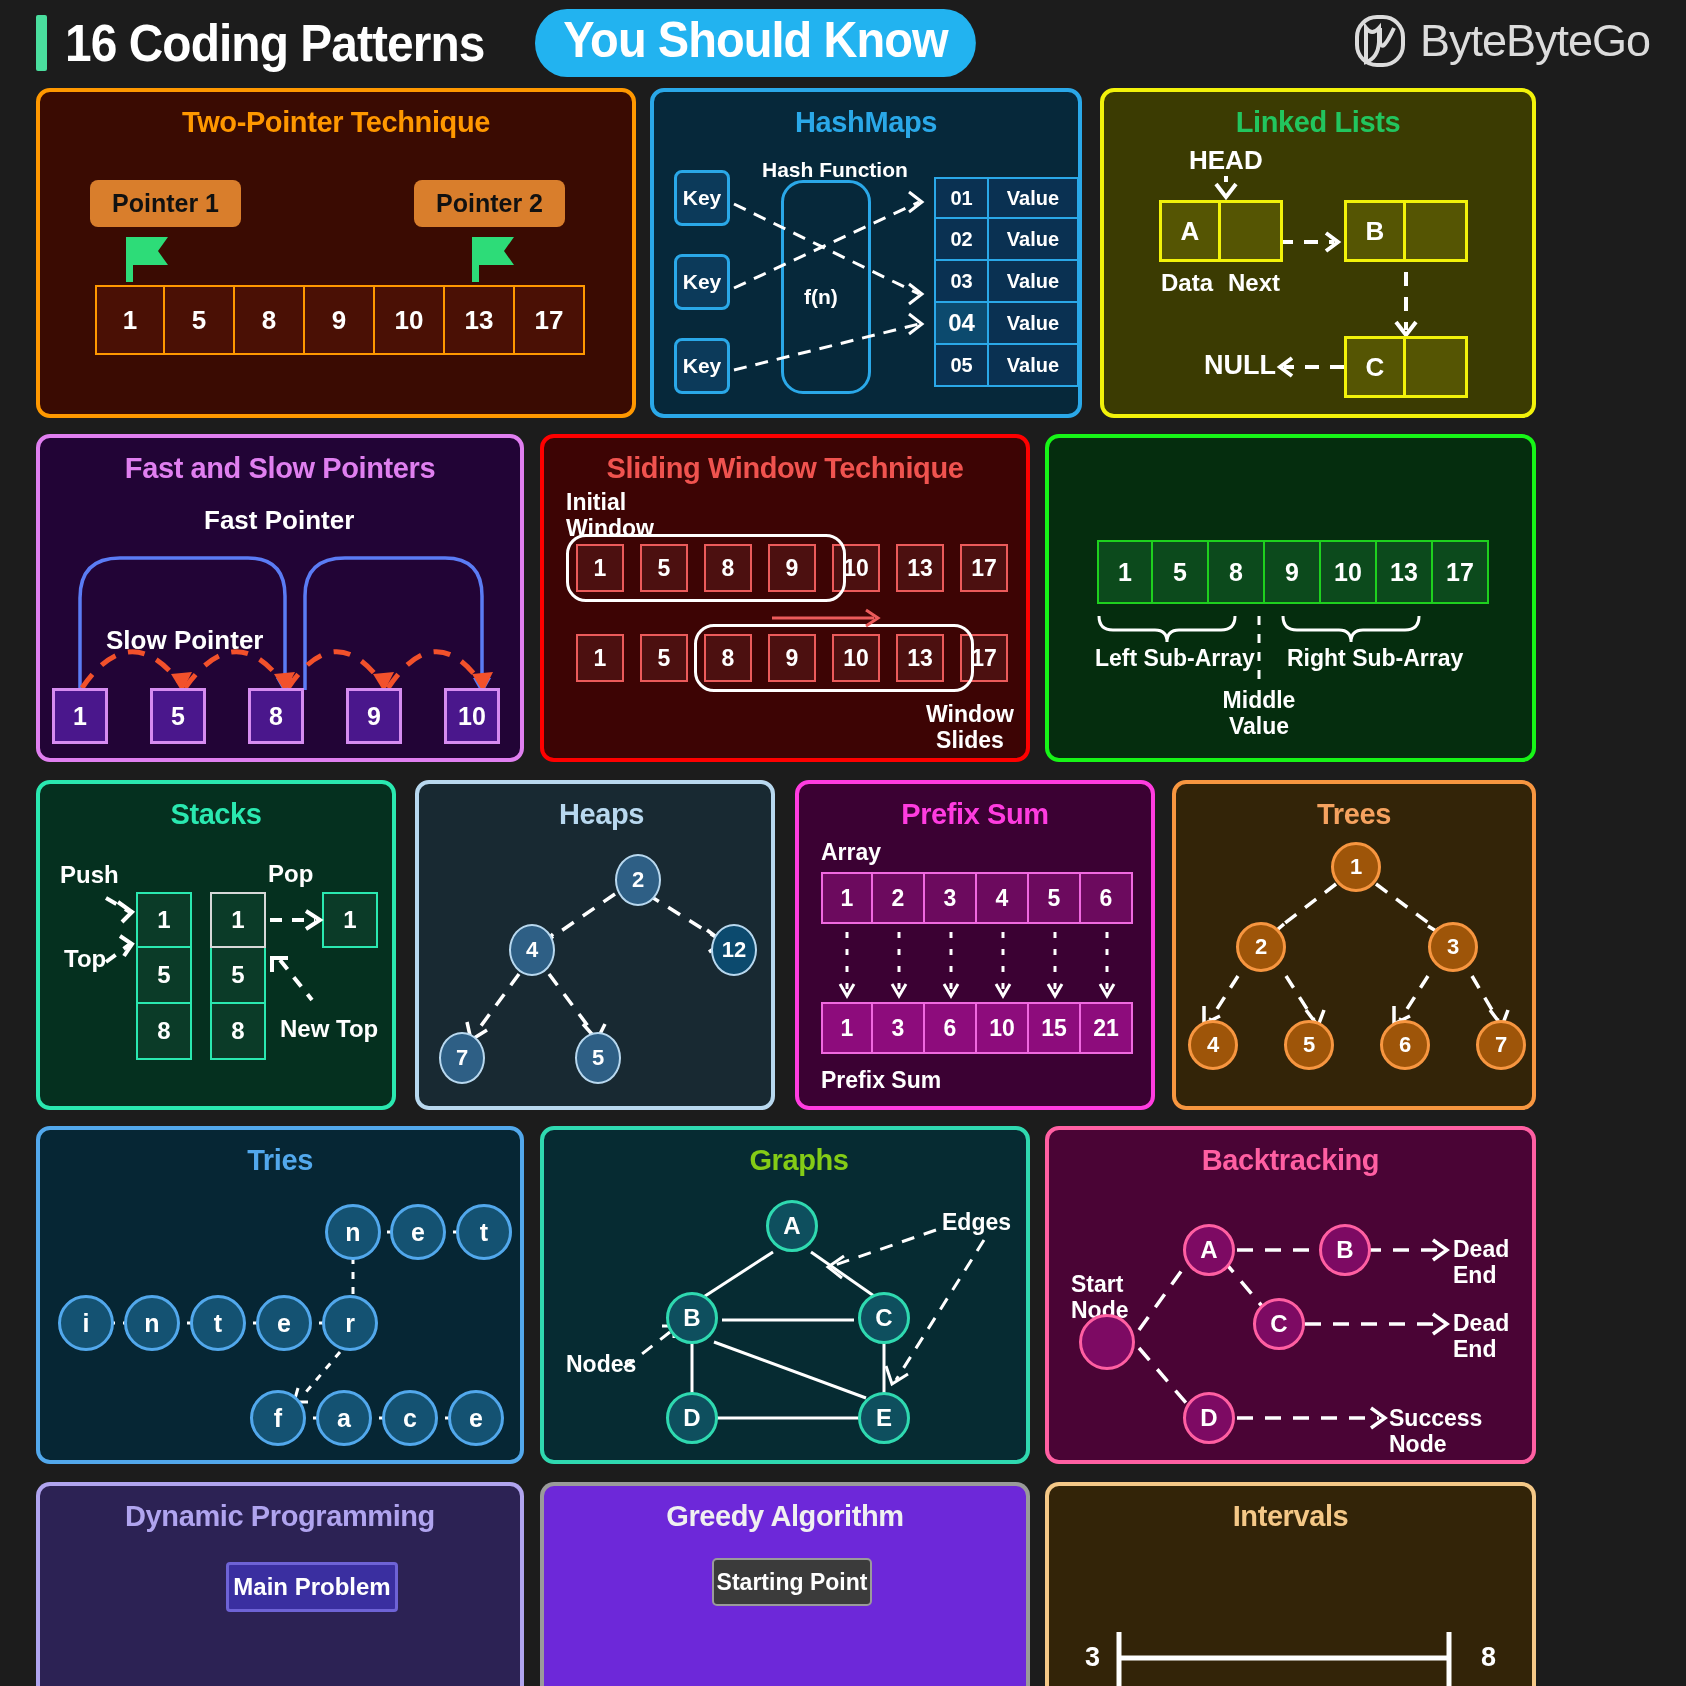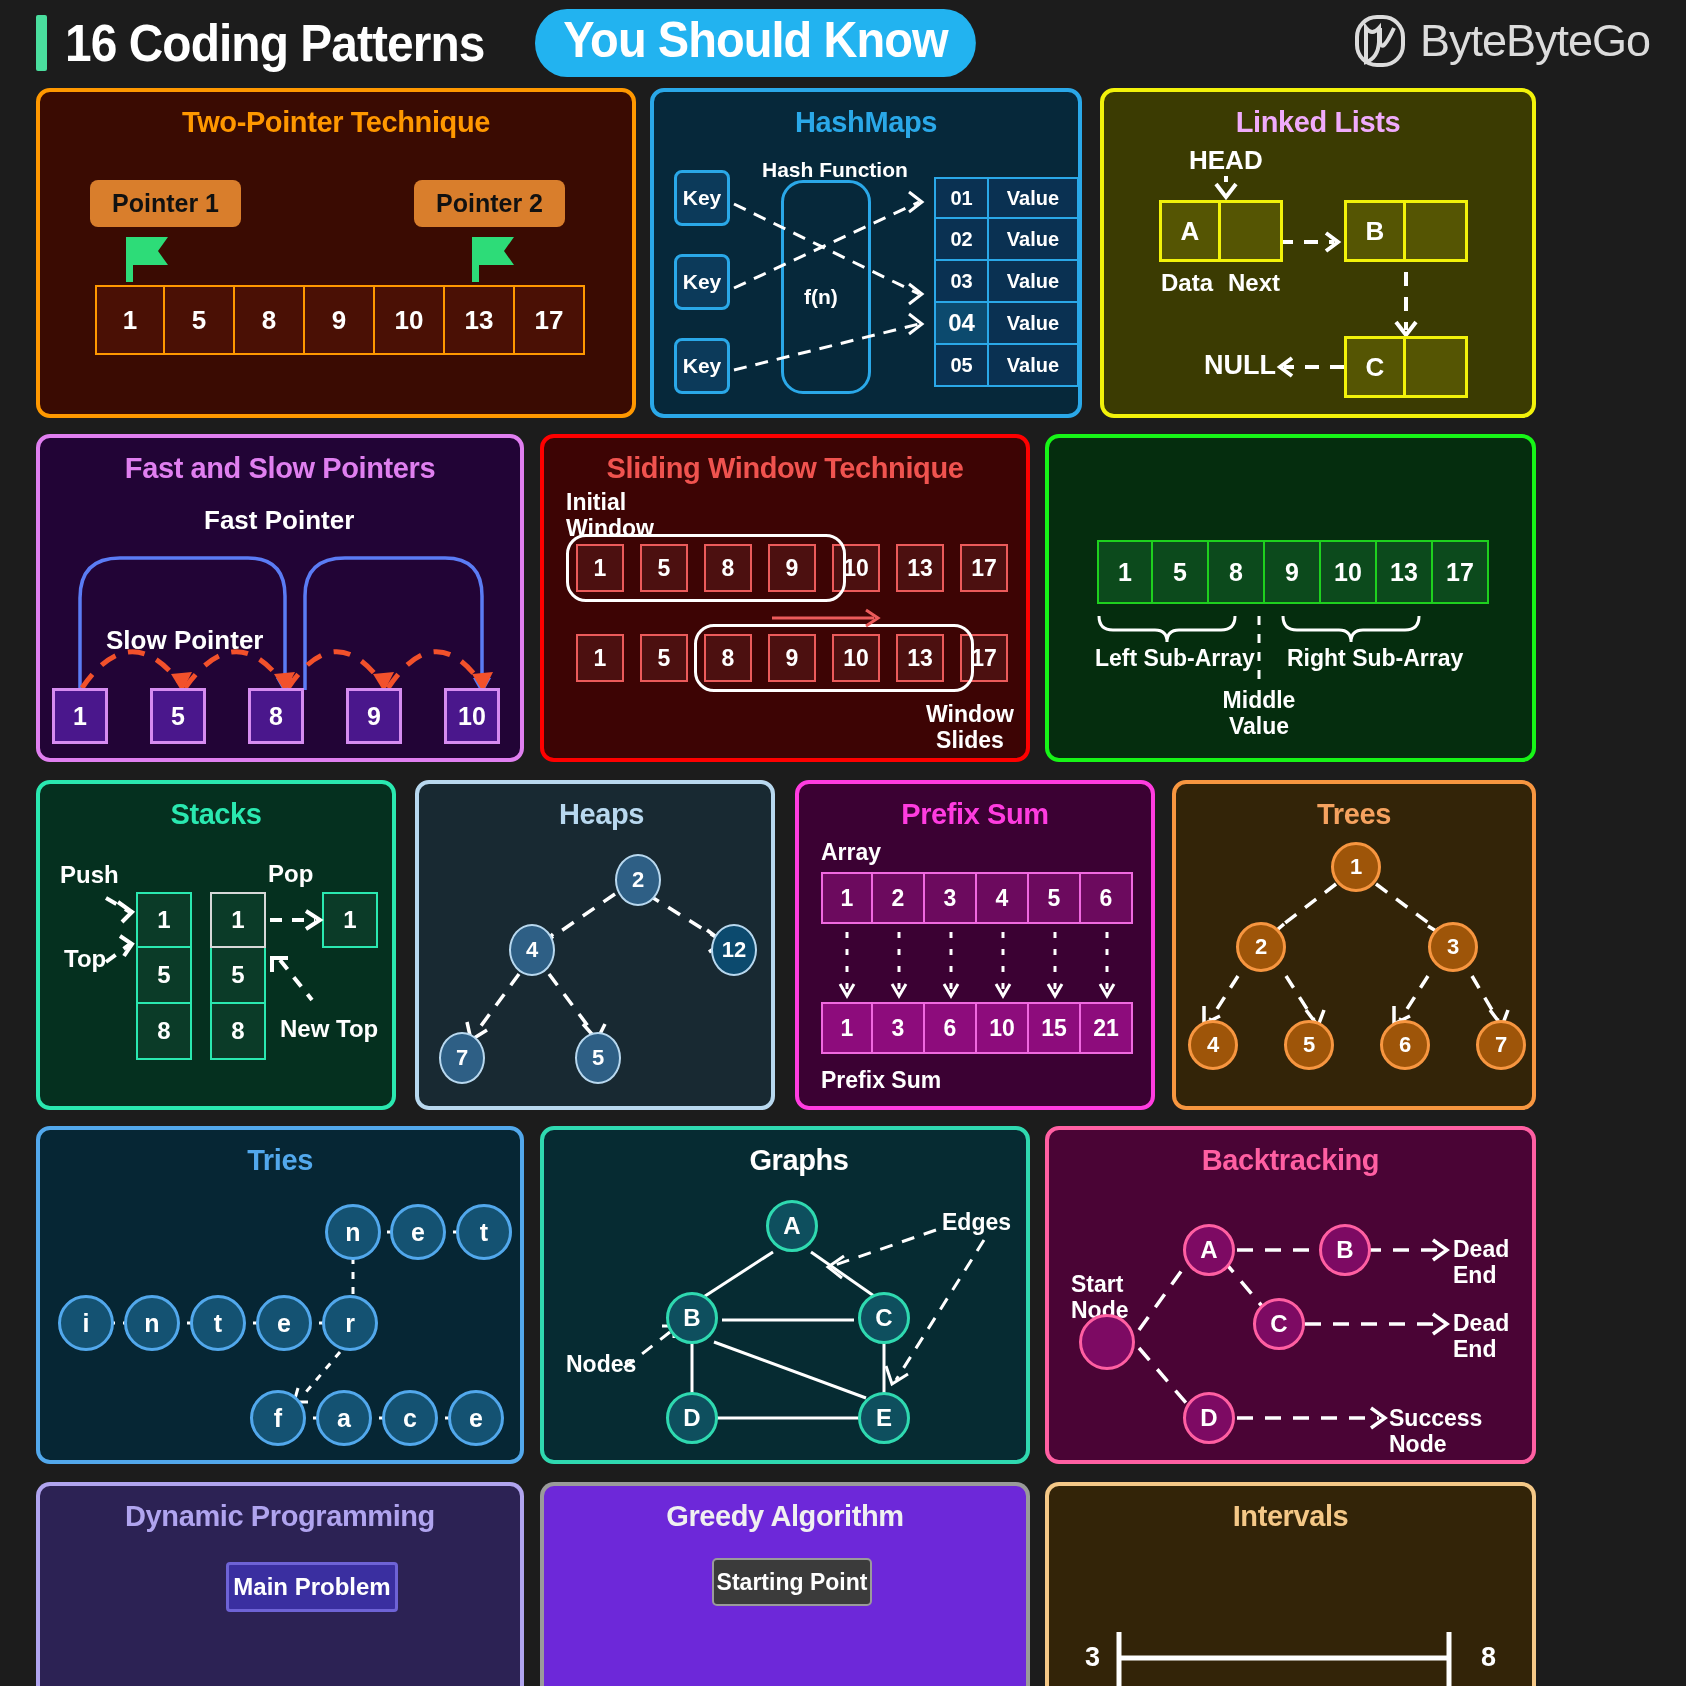--- a/index.html
+++ b/index.html
@@ -121,21 +121,21 @@
           <div class="cell" style="width:90px;height:42px;border:2px solid #2aa8e8;border-left:none;border-top:none;background:#0a3152;font-size:20px;">Value</div>
         </div>
       <div style="display:flex;">
           <div class="cell" style="width:55px;height:42px;border:2px solid #2aa8e8;border-top:none;background:#0a3152;font-size:20px;">05</div>
           <div class="cell" style="width:90px;height:42px;border:2px solid #2aa8e8;border-left:none;border-top:none;background:#0a3152;font-size:20px;">Value</div>
         </div>
     </div>
   </div>
 
   <div class="panel" style="left:1100px; top:88px; width:436px; height:330px; background:#3b3b02; border-color:#f2f20a;">
-    <div class="ptitle" style="color:#f0abfc;">Linked Lists</div>
+    <div class="ptitle" style="color:#22c55e;">Linked Lists</div>
     <div class="lbl" style="left:85px; top:54px; font-size:26px;">HEAD</div>
 
     <svg width="436" height="330">
       <g stroke="#fff" stroke-width="4" fill="none">
         <path d="M122 84 L122 98" stroke-dasharray="6 8"></path>
         <path d="M112 92 L122 105 L132 92"></path>
         <path d="M175 150 L230 150" stroke-dasharray="14 11"></path>
         <path d="M222 141 L234 150 L222 159"></path>
         <path d="M302 180 L302 238" stroke-dasharray="14 11"></path>
         <path d="M292 230 L302 243 L312 230"></path>
@@ -436,21 +436,21 @@
     <div class="node" style="left:350px;top:74px;width:56px;height:56px;background:#145272;border:3px solid #52a8ec;font-size:25px;">e</div>
     <div class="node" style="left:416px;top:74px;width:56px;height:56px;background:#145272;border:3px solid #52a8ec;font-size:25px;">t</div>
 
     <div class="node" style="left:210px;top:260px;width:56px;height:56px;background:#145272;border:3px solid #52a8ec;font-size:25px;">f</div>
     <div class="node" style="left:276px;top:260px;width:56px;height:56px;background:#145272;border:3px solid #52a8ec;font-size:25px;">a</div>
     <div class="node" style="left:342px;top:260px;width:56px;height:56px;background:#145272;border:3px solid #52a8ec;font-size:25px;">c</div>
     <div class="node" style="left:408px;top:260px;width:56px;height:56px;background:#145272;border:3px solid #52a8ec;font-size:25px;">e</div>
   </div>
 
   <div class="panel" style="left:540px; top:1126px; width:490px; height:338px; background:#062b32; border-color:#2fd9b0;">
-    <div class="ptitle" style="color:#ffffff;padding-left:28px;">Graphs</div>
+    <div class="ptitle" style="color:#84cc16;padding-left:28px;">Graphs</div>
     <div class="lbl" style="left:22px; top:222px; font-size:23px;">Nodes</div>
     <div class="lbl" style="left:398px; top:80px; font-size:23px;">Edges</div>
 
     <svg width="490" height="338">
       <g stroke="#fff" stroke-width="3" fill="none">
         <line x1="229" y1="122" x2="158" y2="168"></line>
         <line x1="267" y1="122" x2="330" y2="166"></line>
         <line x1="178" y1="190" x2="310" y2="190"></line>
         <line x1="148" y1="212" x2="148" y2="264"></line>
         <line x1="170" y1="212" x2="322" y2="268"></line>

